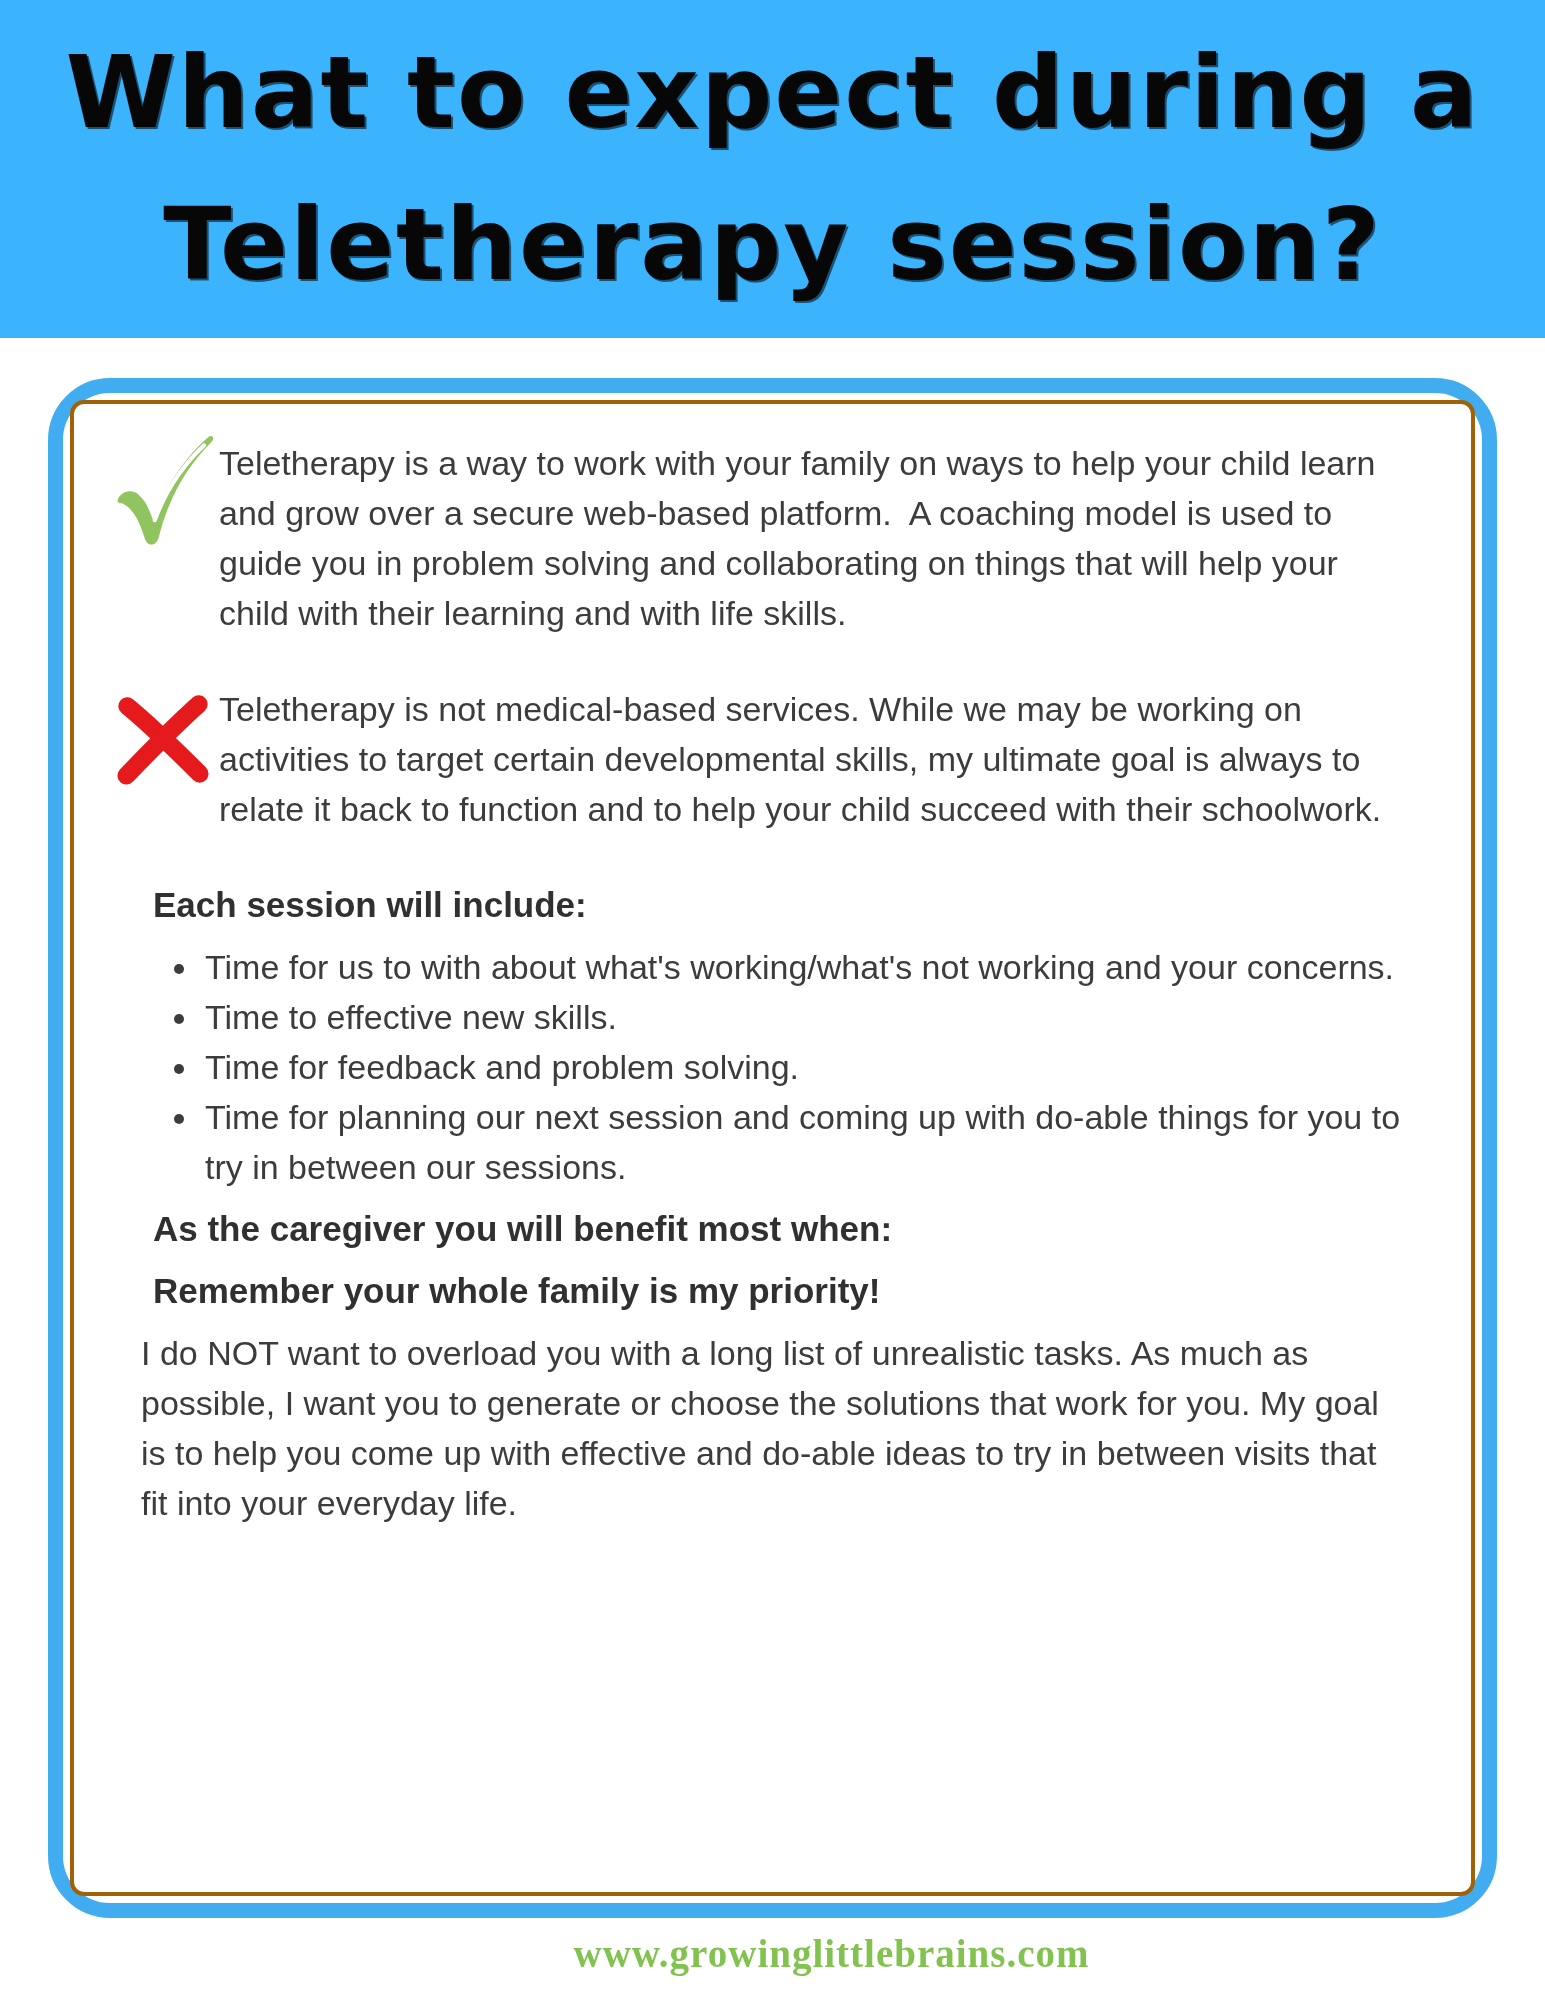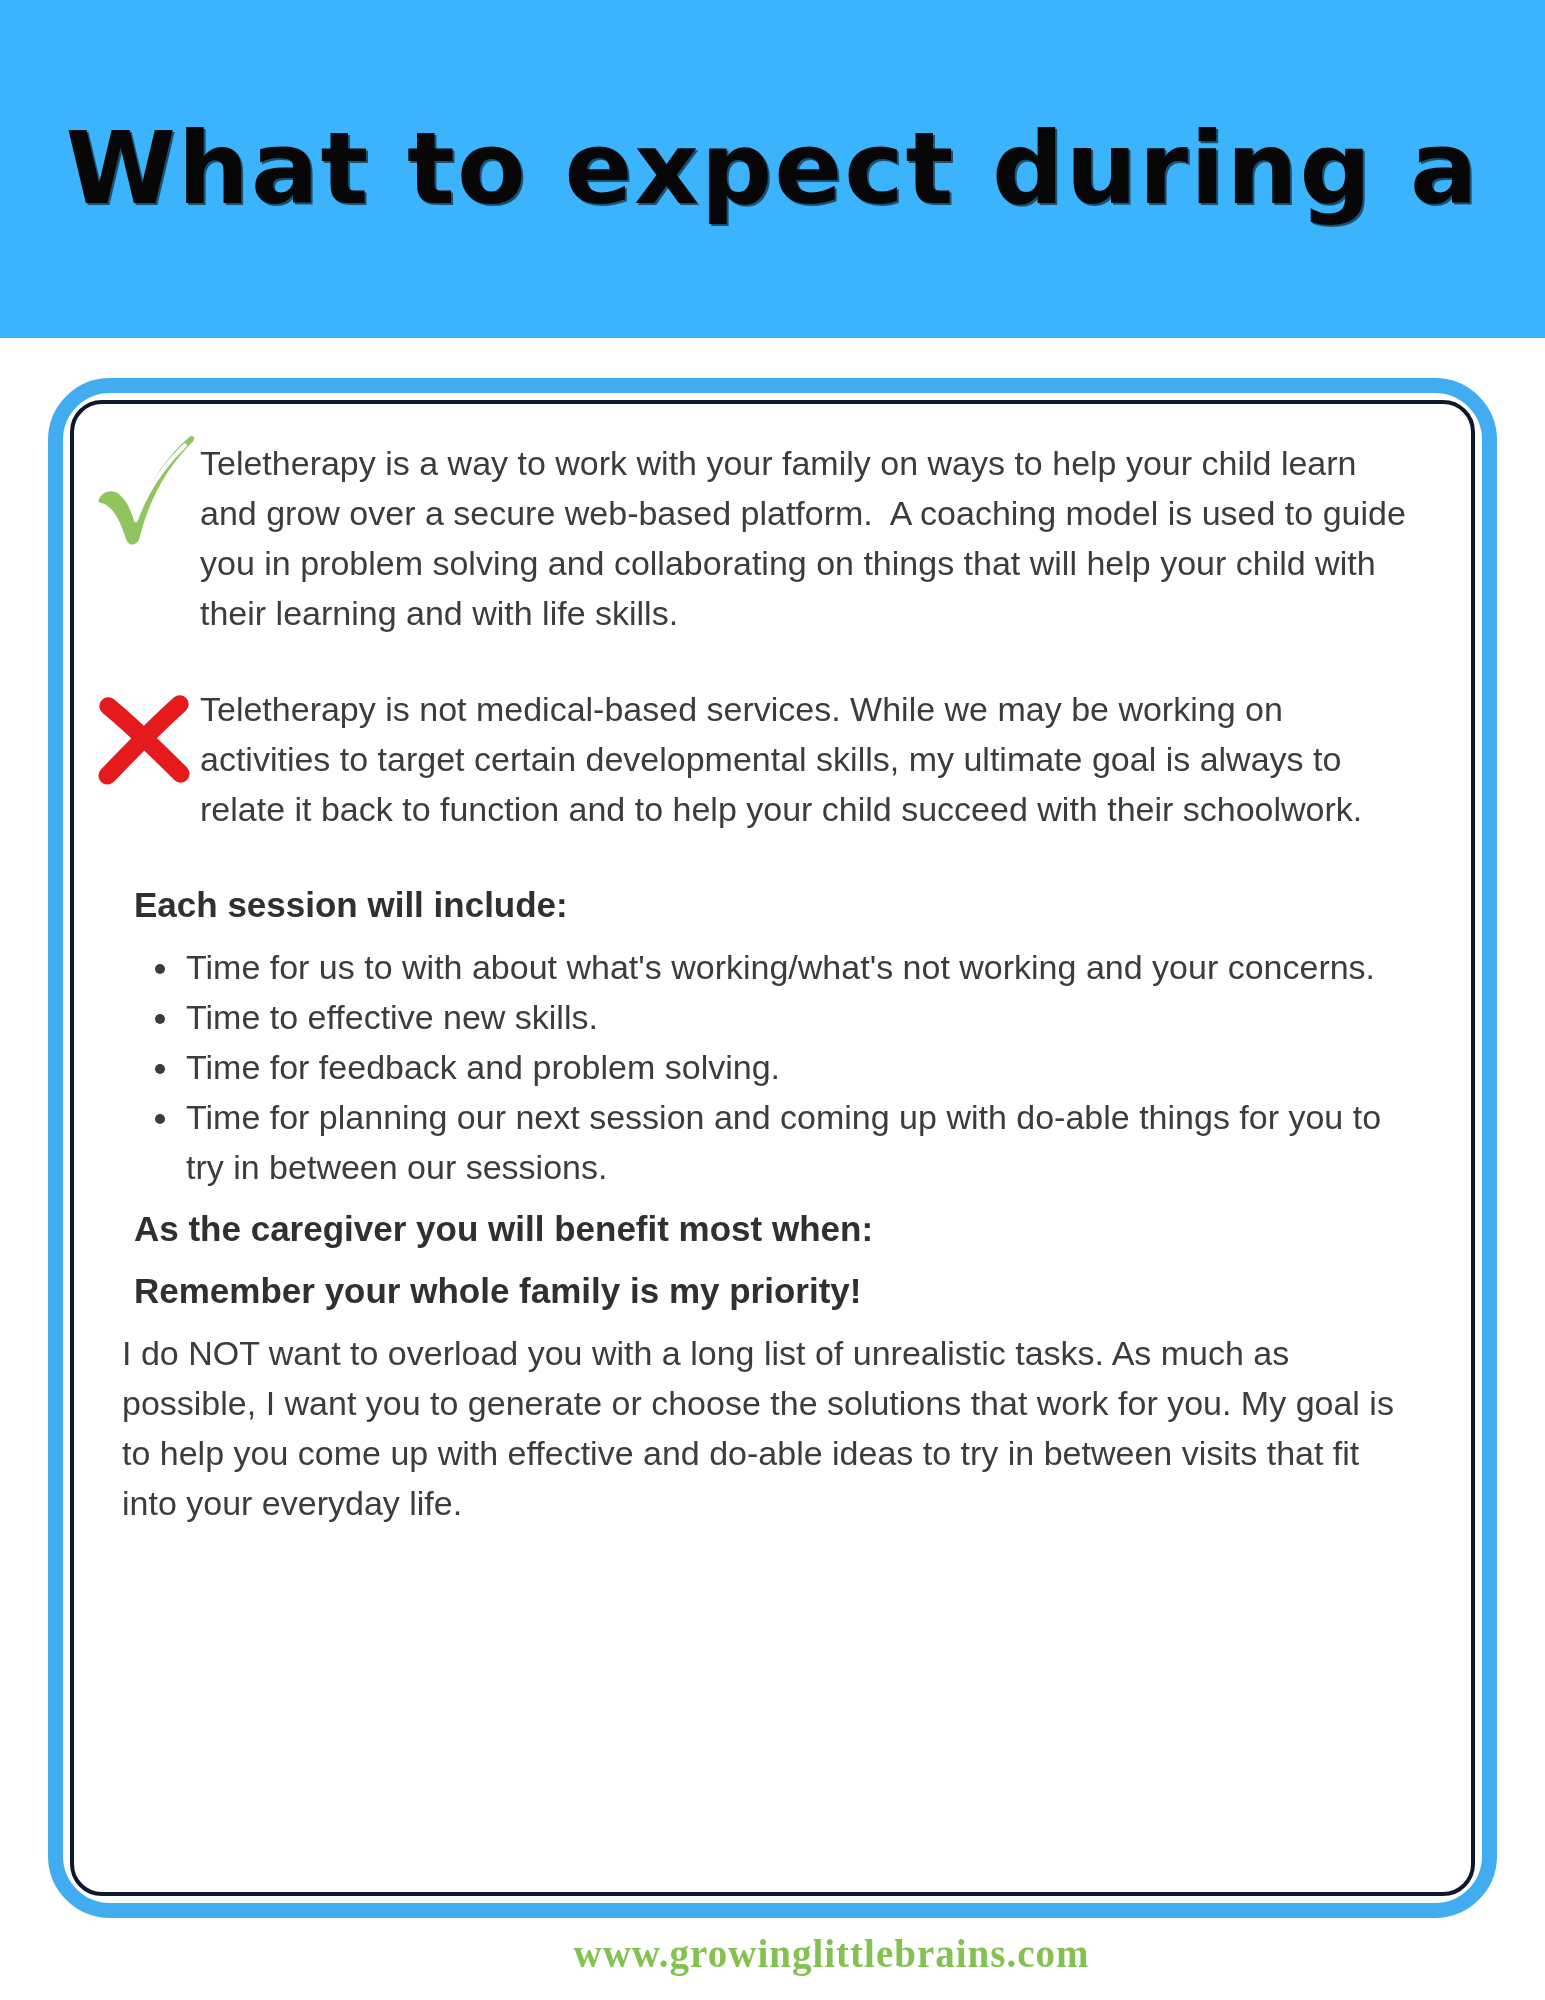--- a/index.html
+++ b/index.html
@@ -42,23 +42,23 @@
     height: 1540px;
     margin: 40px auto 0;
     border: 15px solid #41adf0;
     border-radius: 62px;
     padding: 7px;
     background: #ffffff;
   }
   .box-inner {
     width: 100%;
     height: 100%;
-    border: 4px solid #0f172a;
-    border-radius: 32px;
-    padding: 34px 60px 20px 20px;
+    border: 4px solid #a16207;
+    border-radius: 14px;
+    padding: 34px 60px 20px 39px;
     font-size: 34px;
     line-height: 50px;
     overflow: hidden;
   }
 
   
   .intro-row {
     display: flex;
     align-items: flex-start;
     margin: 0 0 46px -6px;
@@ -118,20 +118,21 @@
     letter-spacing: 1px;
   }
 </style>
 </head>
 <body>
 
 <div class="page">
 
   <div class="banner">
     <div class="title-line">What to expect during a</div>
+    <div class="title-line">Teletherapy session?</div>
   </div>
 
   <div class="box-outer">
     <div class="box-inner">
 
       <div class="intro-row">
         <span class="intro-icon check">
           <svg viewBox="0 0 100 115" xmlns="http://www.w3.org/2000/svg" aria-hidden="true">
             <path d="M6 66 C9 58 19 55 26 61 C33 67 37 76 41 88 C51 54 71 25 94 5 C98 2 101 6 97 10 C75 32 56 62 46 102 C44 111 35 113 32 103 C27 87 21 75 11 70 C6 68 5 69 6 66 Z" fill="#8fc45e"></path>
             <path d="M42 86 C53 56 71 31 90 13" stroke="#ffffff" stroke-width="4" fill="none" stroke-linecap="round"></path>

